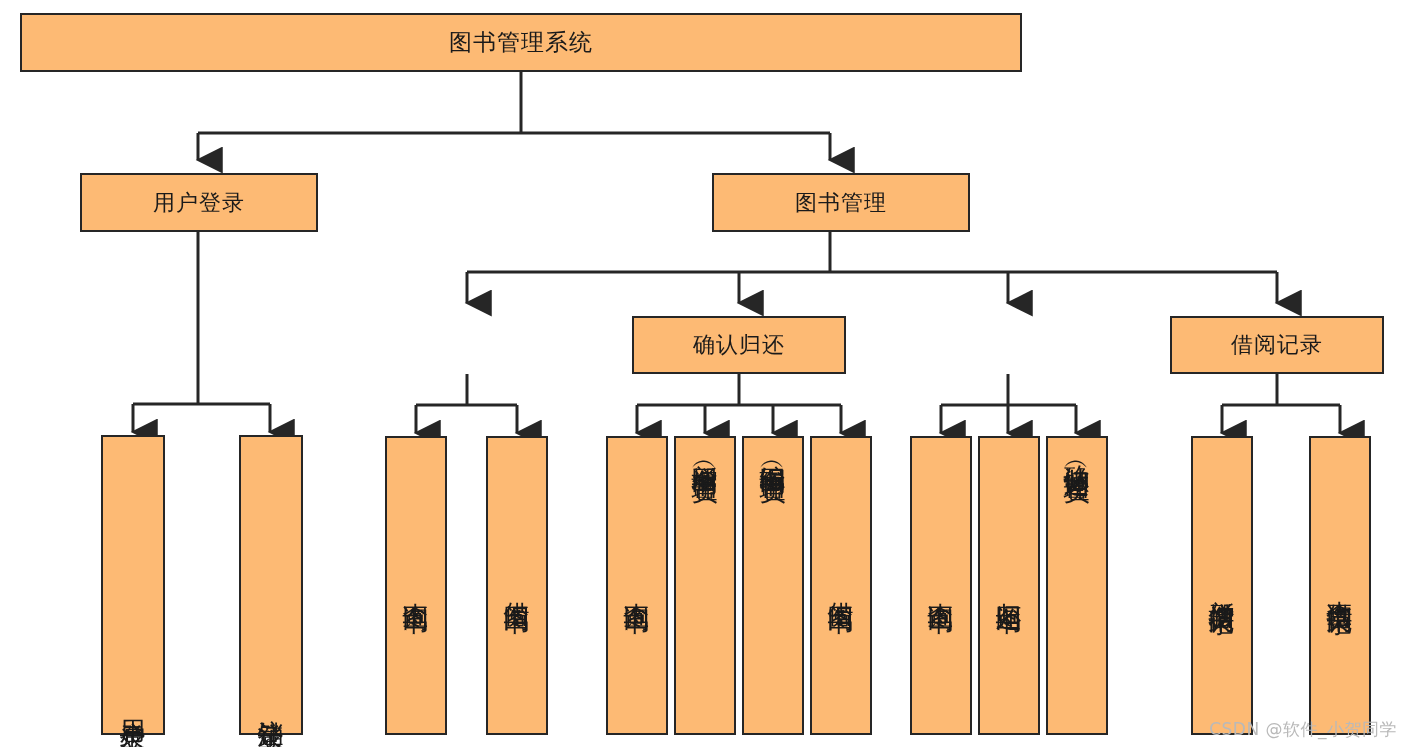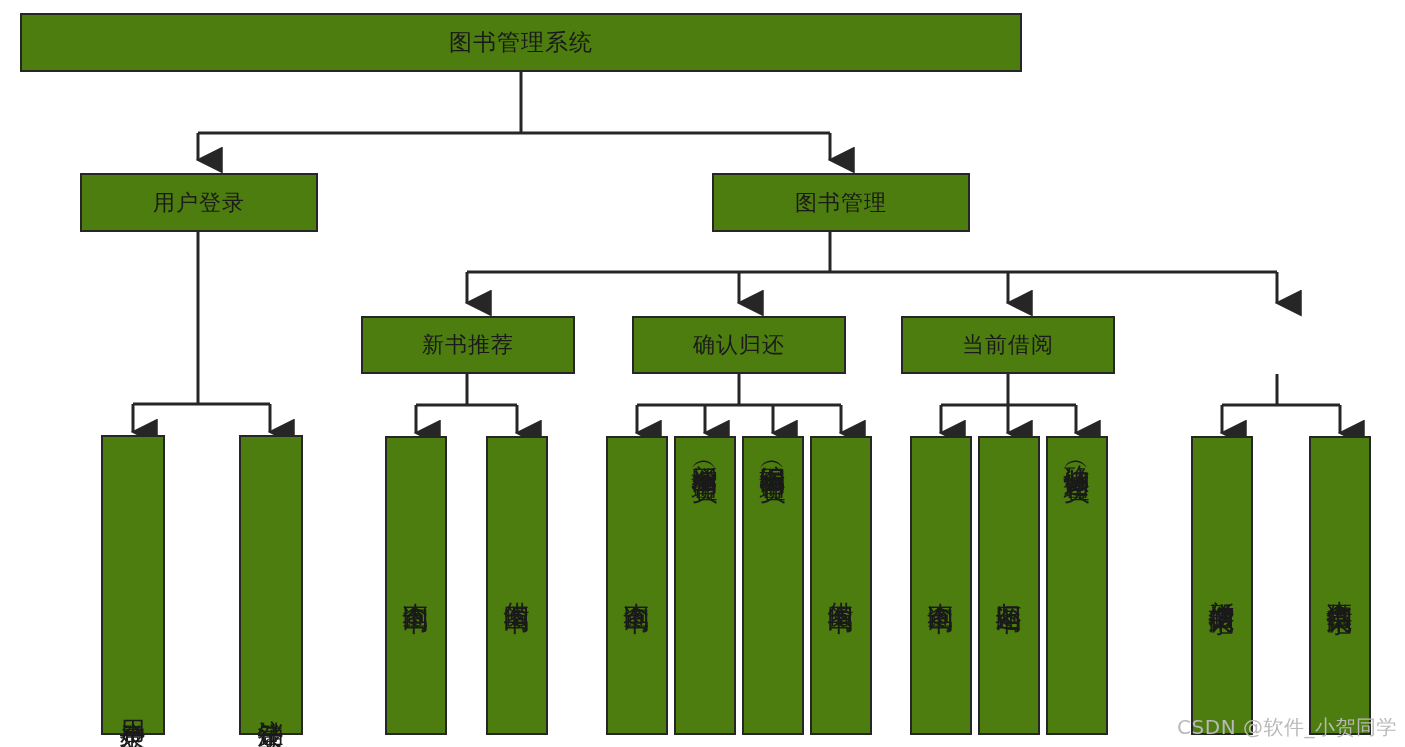--- a/index.html
+++ b/index.html
@@ -22,21 +22,21 @@
     left: 0;
     top: 0;
     width: 1405px;
     height: 747px;
     pointer-events: none;
   }
   .node {
     position: absolute;
     box-sizing: border-box;
     border: 2.5px solid #262626;
-    background: #4d7c0f;
+    background: #fdba74;
     display: flex;
     align-items: center;
     justify-content: center;
     color: #1a1a1a;
   }
   .node .label {
     display: block;
     text-align: center;
     line-height: 1.0;
     white-space: nowrap;
@@ -70,21 +70,21 @@
   }
   .node.vert.low {
     align-items: flex-end;
     padding-top: 0;
     padding-bottom: 26px;
   }
   #watermark {
     position: absolute;
     right: 8px;
     bottom: 6px;
-    font-size: 20px;
+    font-size: 17px;
     color: #b9b9b9;
     letter-spacing: 0.5px;
     white-space: nowrap;
   }
 </style>
 </head>
 <body>
 
 <div id="canvas">
 
@@ -146,32 +146,29 @@
   </div>
 
   <div class="node horiz" style="left:80px; top:173px; width:238px; height:59px;">
     <span class="label">用户登录</span>
   </div>
 
   <div class="node horiz" style="left:712px; top:173px; width:258px; height:59px;">
     <span class="label">图书管理</span>
   </div>
 
-  <div class="node horiz" style="left:361px; top:316px; width:214px; height:58px;">
-    <span class="label">新书推荐</span>
-  </div>
 
   <div class="node horiz" style="left:632px; top:316px; width:214px; height:58px;">
     <span class="label">确认归还</span>
   </div>
 
-  <div class="node horiz" style="left:901px; top:316px; width:214px; height:58px;">
-    <span class="label">当前借阅</span>
-  </div>
-
+
+  <div class="node horiz" style="left:1170px; top:316px; width:214px; height:58px;">
+    <span class="label">借阅记录</span>
+  </div>
 
   <div class="node vert low" style="left:101px; top:435px; width:64px; height:300px;">
     <span class="label">用户登录</span>
   </div>
 
   <div class="node vert low" style="left:239px; top:435px; width:64px; height:300px;">
     <span class="label">注销登录</span>
   </div>
 
   <div class="node vert mid" style="left:385px; top:436px; width:62px; height:299px;">

